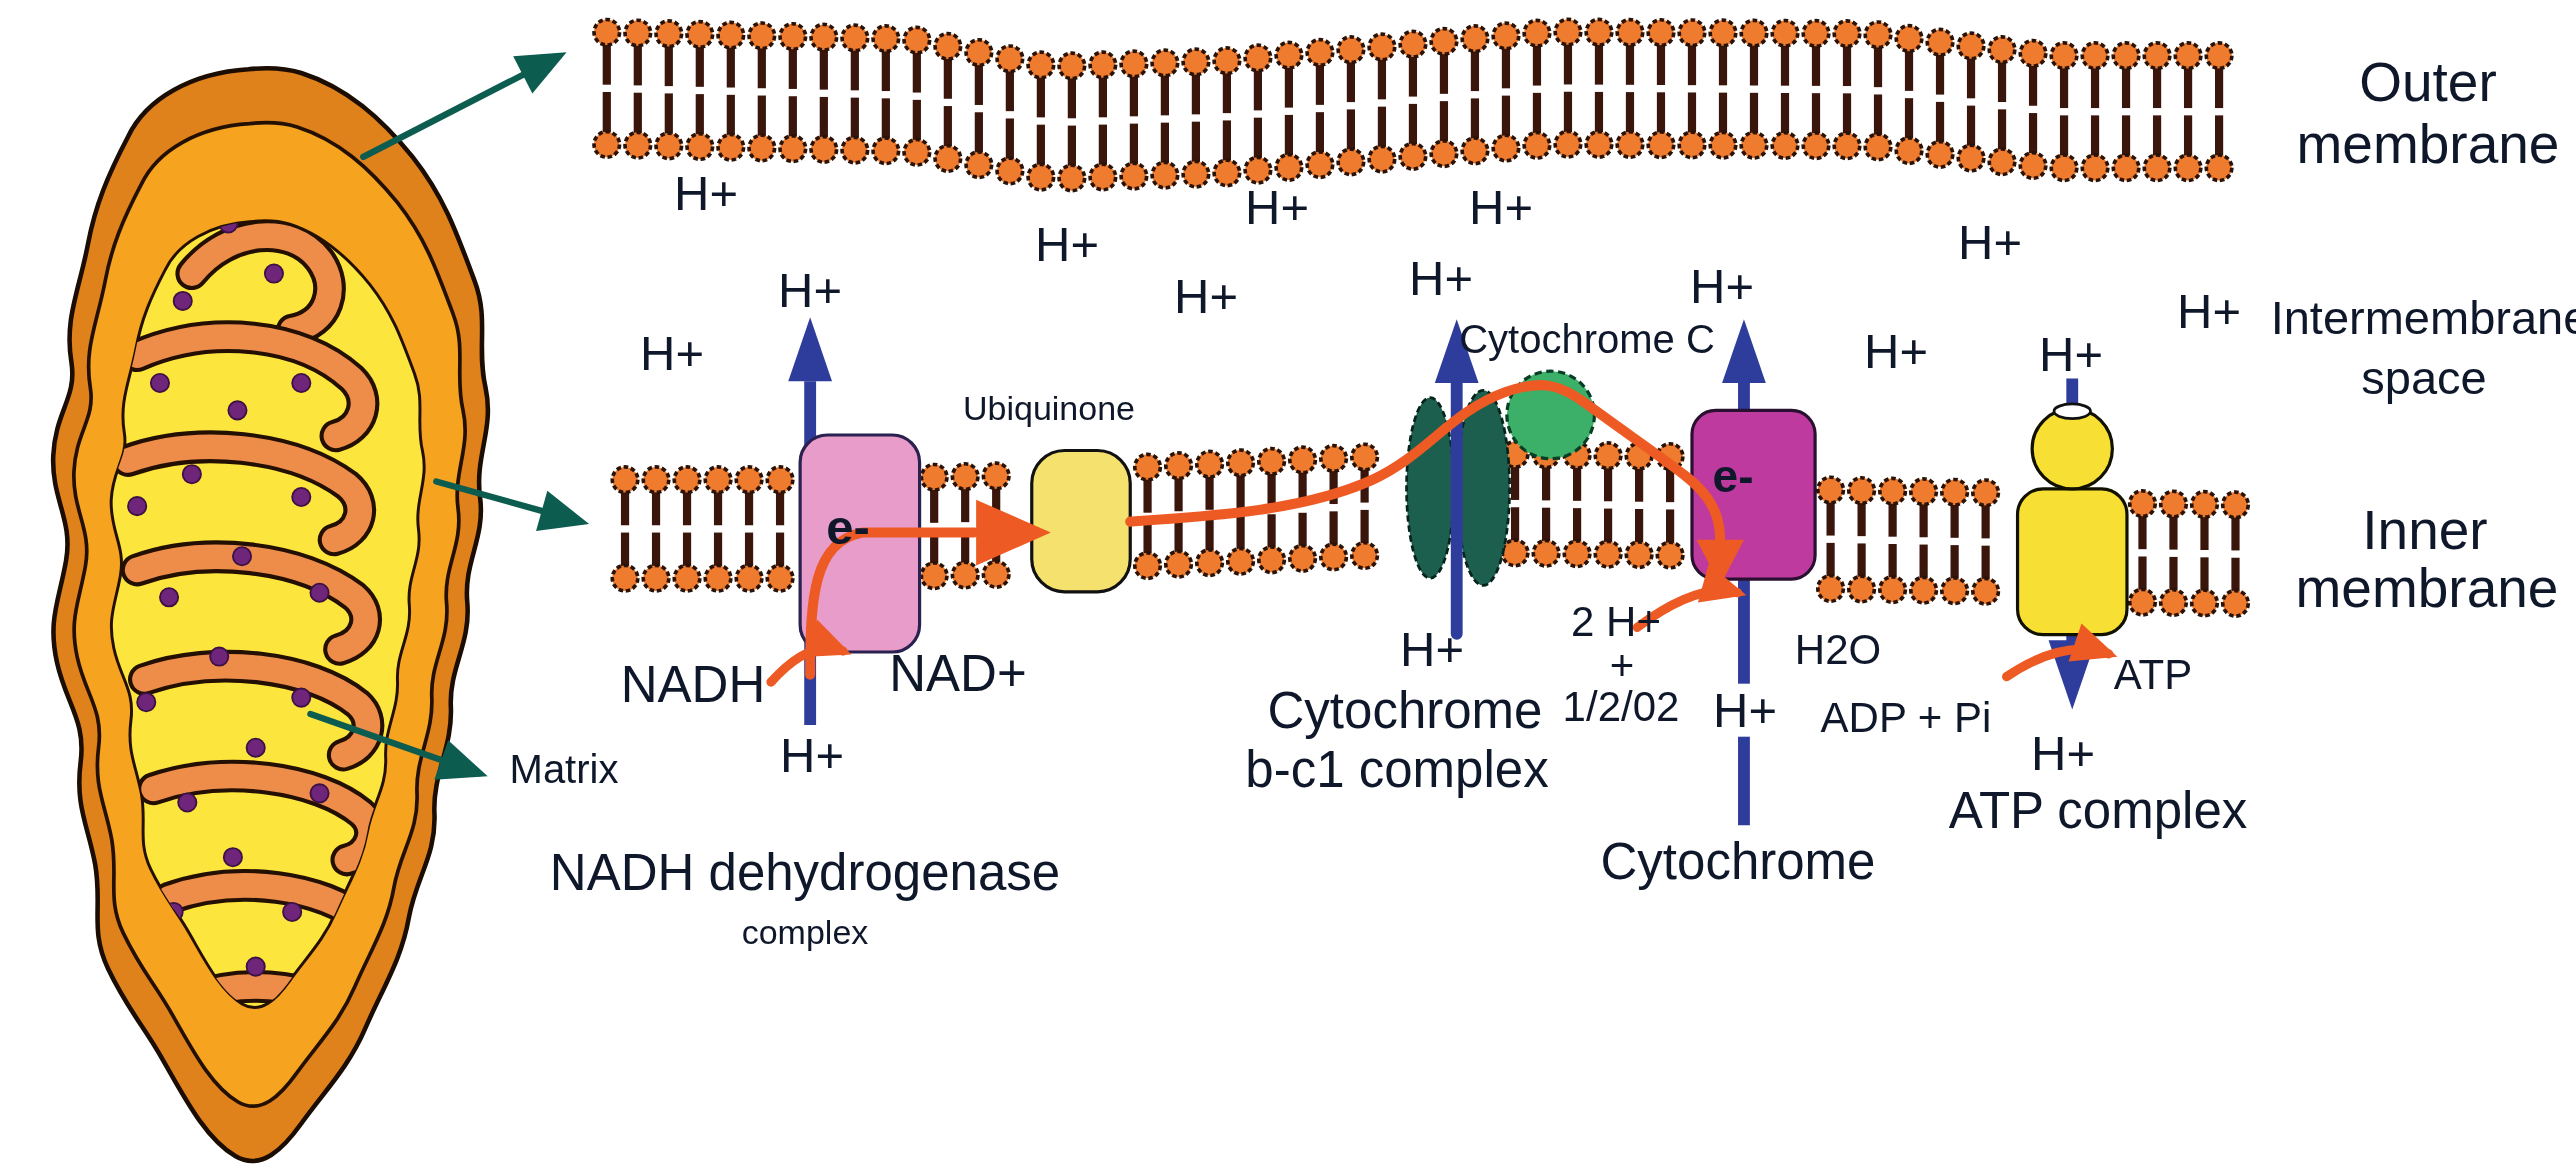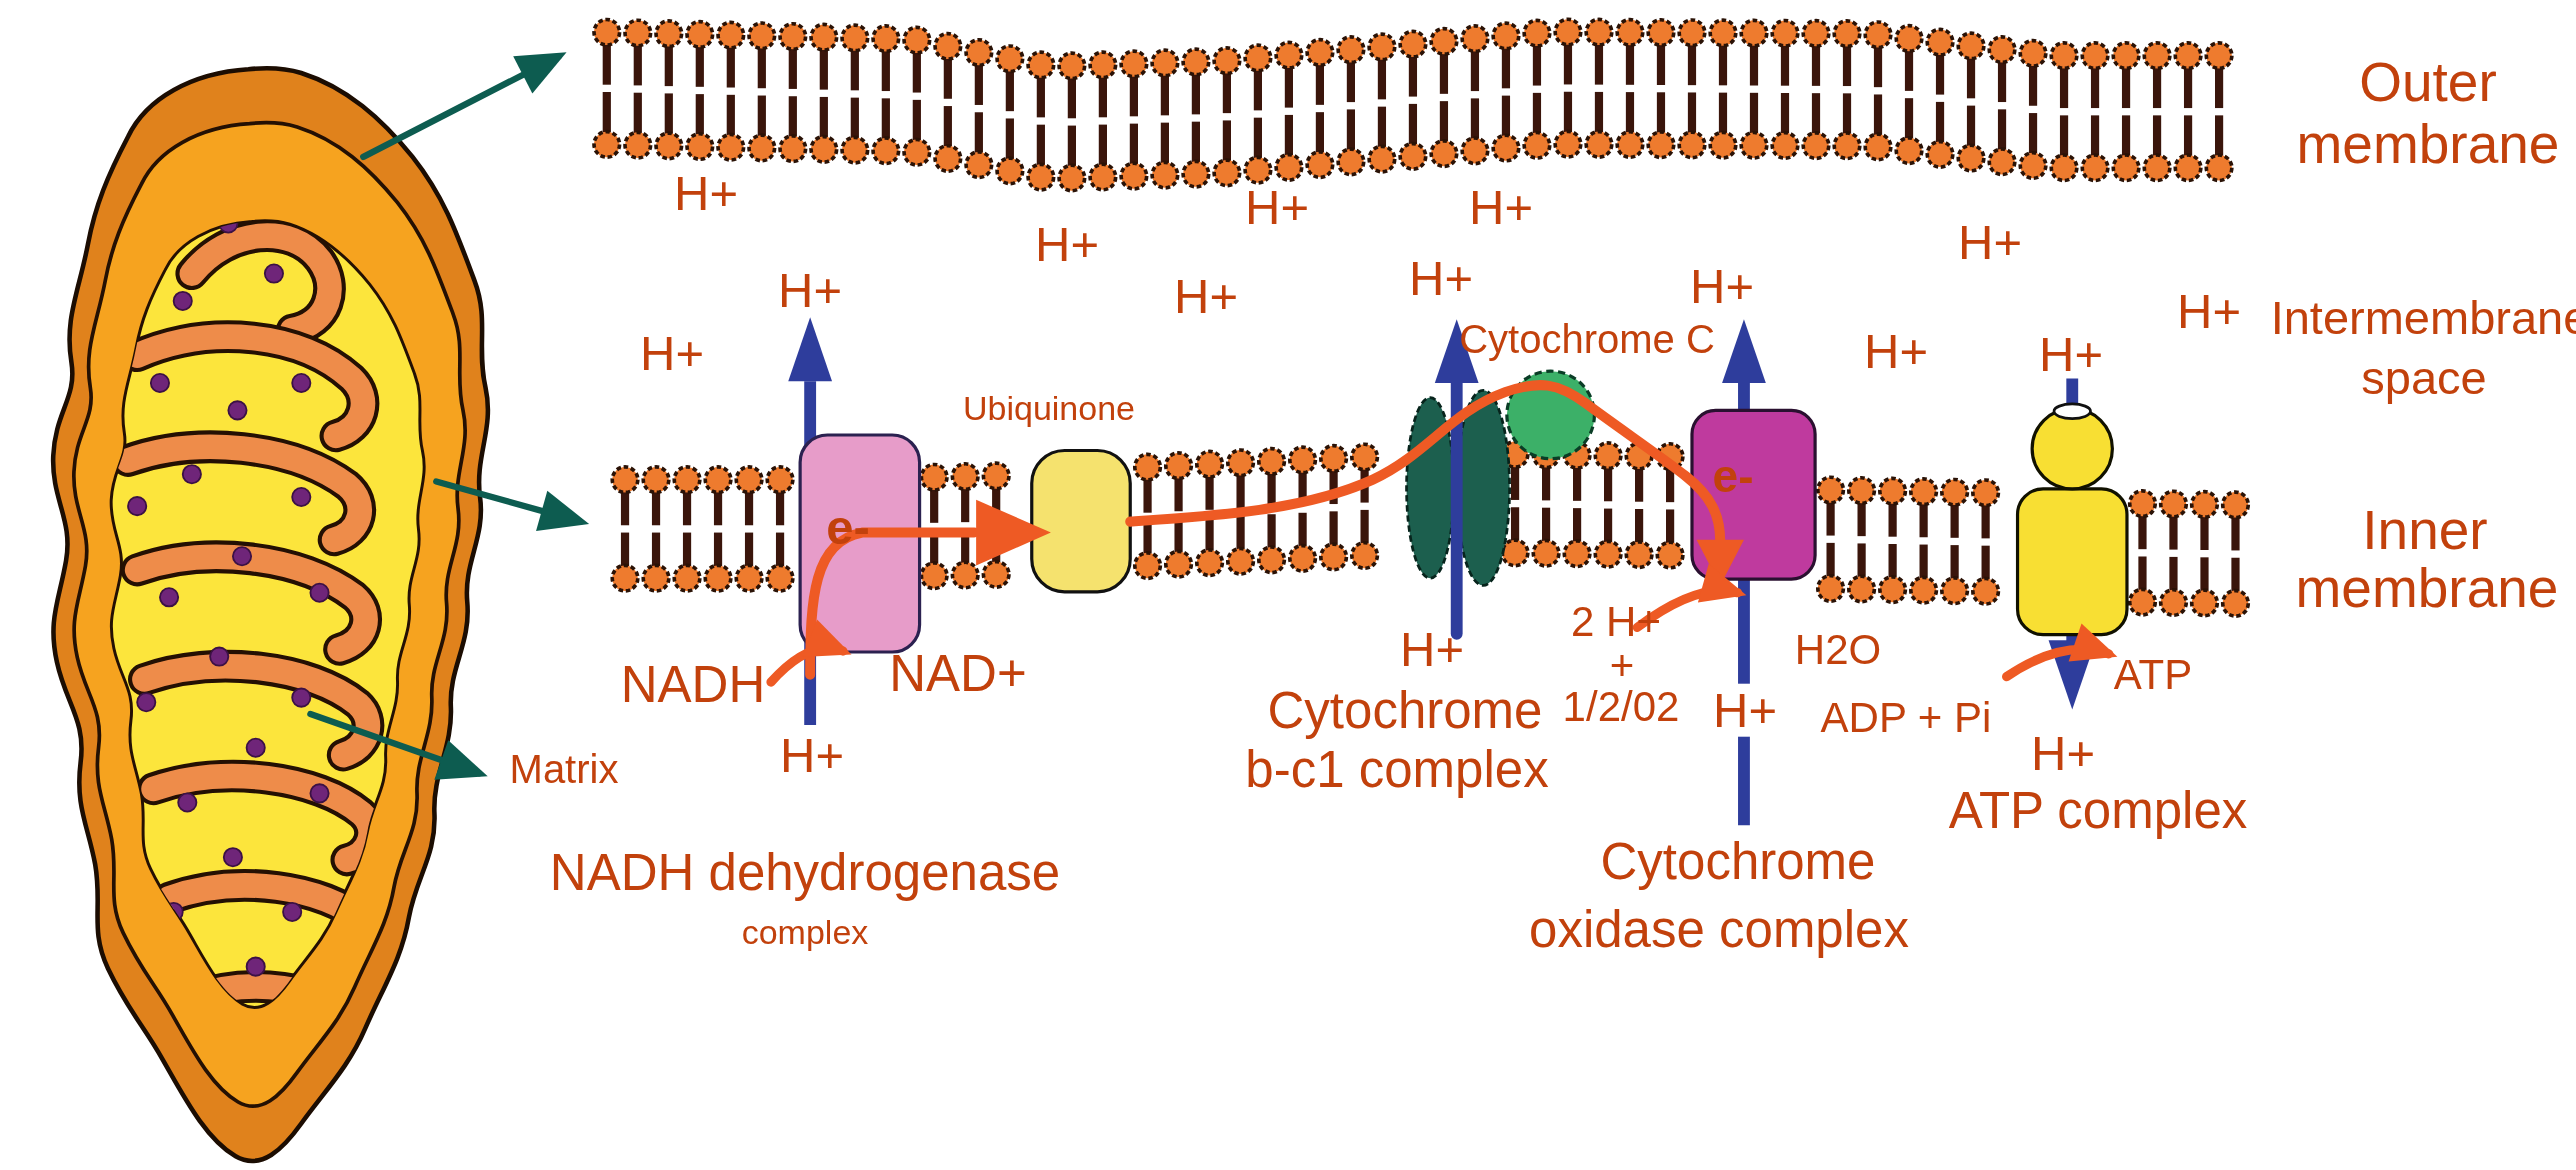--- a/index.html
+++ b/index.html
@@ -1,19 +1,19 @@
 <!DOCTYPE html>
 <html style="font-size:14.6px"><head>
 <meta charset="utf-8">
 <style>
   html,body{margin:0;padding:0;background:#fff;}
   .stage{position:relative;width:2576px;height:1170px;background:#ffffff;overflow:hidden;
          font-family:"Liberation Sans",sans-serif;}
   .stage svg{position:absolute;left:0;top:0;}
-  .lbl{position:absolute;transform:translate(-50%,-50%);white-space:nowrap;color:#c2410c;
+  .lbl{position:absolute;transform:translate(-50%,-50%);white-space:nowrap;color:#0f172a;
        line-height:1;letter-spacing:0px;}
   .lbl.bold{font-weight:bold;}
   .lbl.bgw{background:#fff;padding:1.8px 5.5px;}
 </style>
 </head>
 <body>
 
 <div class="stage">
 
   <svg width="2576" height="1170" viewBox="0 0 2824 1283">
@@ -474,21 +474,20 @@
 
   <div class="lbl" style="left:693px;top:684px;font-size:51px">NADH</div>
   <div class="lbl" style="left:958px;top:673px;font-size:51px">NAD+</div>
   <div class="lbl" style="left:1049px;top:408px;font-size:34px">Ubiquinone</div>
   <div class="lbl" style="left:1587px;top:339px;font-size:40px">Cytochrome C</div>
   <div class="lbl" style="left:1405px;top:710px;font-size:51px">Cytochrome</div>
   <div class="lbl" style="left:1397px;top:769px;font-size:51px">b-c1 complex</div>
   <div class="lbl" style="left:805px;top:872px;font-size:51px">NADH dehydrogenase</div>
   <div class="lbl" style="left:805px;top:932px;font-size:34px">complex</div>
   <div class="lbl" style="left:1738px;top:861px;font-size:51px">Cytochrome</div>
-  <div class="lbl" style="left:1719px;top:929px;font-size:51px">oxidase complex</div>
   <div class="lbl" style="left:2098px;top:810px;font-size:51px">ATP complex</div>
   <div class="lbl" style="left:564px;top:769px;font-size:40px">Matrix</div>
 
   <div class="lbl" style="left:1616px;top:622px;font-size:42px">2 H+</div>
   <div class="lbl" style="left:1622px;top:666px;font-size:42px">+</div>
   <div class="lbl" style="left:1621px;top:707px;font-size:42px">1/2/02</div>
   <div class="lbl" style="left:1838px;top:650px;font-size:42px">H2O</div>
   <div class="lbl" style="left:1906px;top:718px;font-size:42px">ADP + Pi</div>
   <div class="lbl" style="left:2153px;top:675px;font-size:42px">ATP</div>
 

